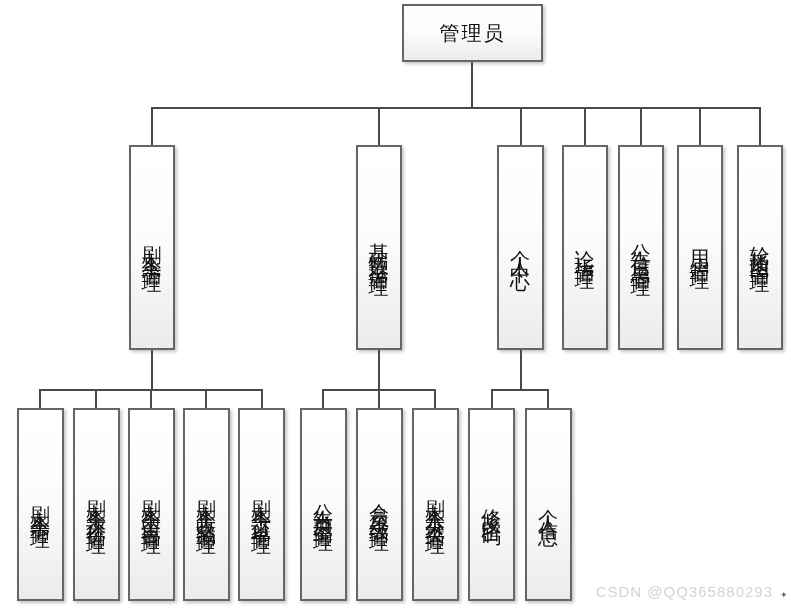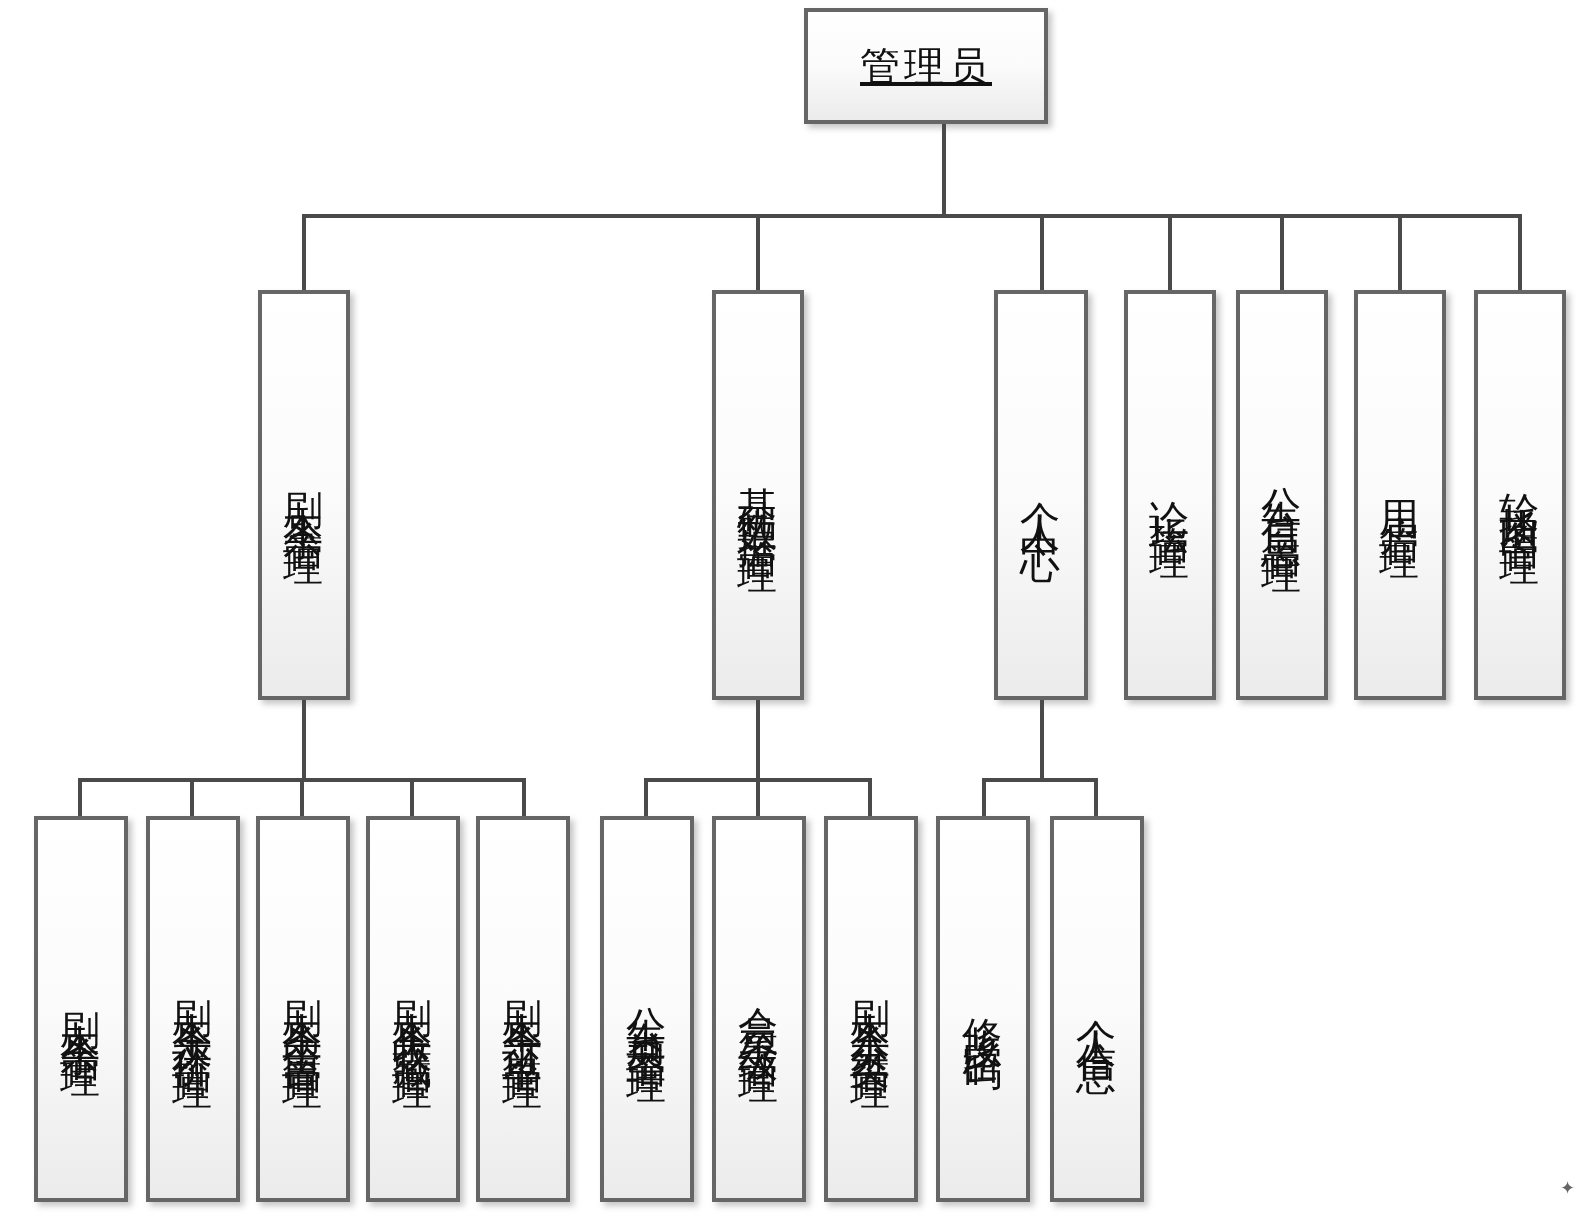--- a/index.html
+++ b/index.html
@@ -55,21 +55,21 @@
     color: #666666;
     font-size: 9px;
     line-height: 1;
   }
 </style>
 </head>
 <body>
 
 <div class="canvas">
 
-  <div class="node root" style="left:402px; top:4px; width:122px; height:58px;text-decoration:underline;">管理员</div>
+  <div class="node root" style="left:402px; top:4px; width:141px; height:58px;">管理员</div>
 
   <div class="line" style="left:471px; top:62px; width:2px; height:45px;"></div>
   <div class="line" style="left:151px; top:107px; width:610px; height:2px;"></div>
   <div class="line" style="left:151px; top:107px; width:2px; height:38px;"></div>
   <div class="line" style="left:378px; top:107px; width:2px; height:38px;"></div>
   <div class="line" style="left:520px; top:107px; width:2px; height:38px;"></div>
   <div class="line" style="left:584px; top:107px; width:2px; height:38px;"></div>
   <div class="line" style="left:640px; top:107px; width:2px; height:38px;"></div>
   <div class="line" style="left:699px; top:107px; width:2px; height:38px;"></div>
   <div class="line" style="left:759px; top:107px; width:2px; height:38px;"></div>
@@ -107,15 +107,16 @@
   <div class="node v3" style="left:183px; top:408px; width:47px; height:193px;">剧本杀收藏管理</div>
   <div class="node v3" style="left:238px; top:408px; width:47px; height:193px;">剧本杀订单管理</div>
 
   <div class="node v3" style="left:300px; top:408px; width:47px; height:193px;">公告类型管理</div>
   <div class="node v3" style="left:356px; top:408px; width:47px; height:193px;">会员等级管理</div>
   <div class="node v3" style="left:412px; top:408px; width:47px; height:193px;">剧本杀分类管理</div>
 
   <div class="node v3" style="left:468px; top:408px; width:47px; height:193px;">修改密码</div>
   <div class="node v3" style="left:525px; top:408px; width:47px; height:193px;">个人信息</div>
 
+  <div class="watermark">CSDN @QQ365880293</div>
   <div class="cursor-mark">✦</div>
 
 </div>
 
 </body></html>

